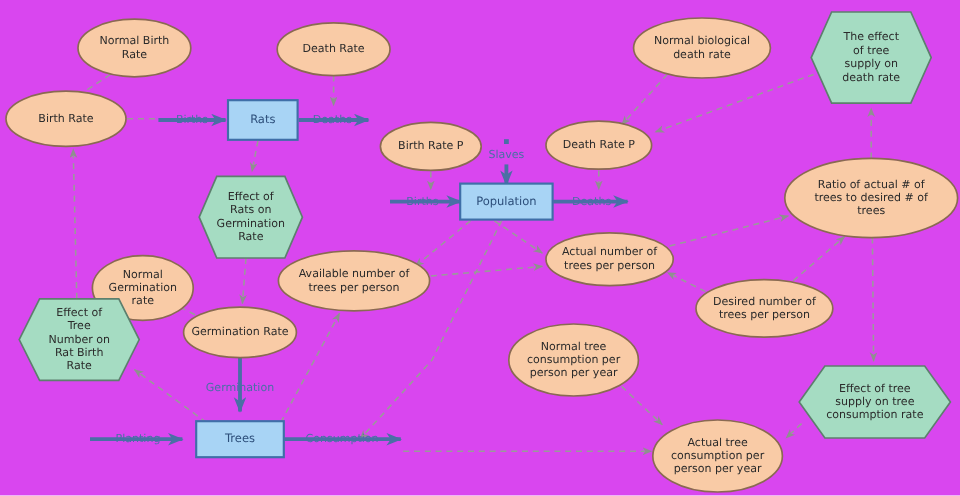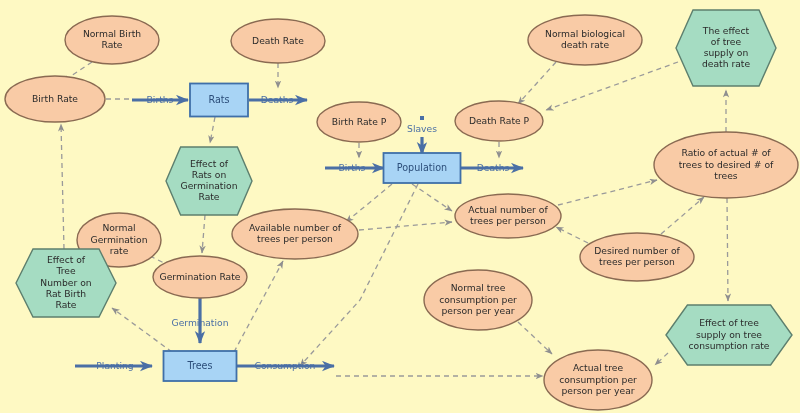--- a/index.html
+++ b/index.html
@@ -4,21 +4,21 @@
 <style>
   html, body {
     margin: 0;
     padding: 0;
     background: #ffffff;
   }
   #canvas {
     position: relative;
     width: 800px;
     height: 413px;
-    background: #fef9c3;
+    background: #d946ef;
     font-family: "DejaVu Sans", sans-serif;
     overflow: hidden;
   }
   svg#diagram {
     position: absolute;
     top: 0;
     left: 0;
     width: 800px;
     height: 413px;
   }

